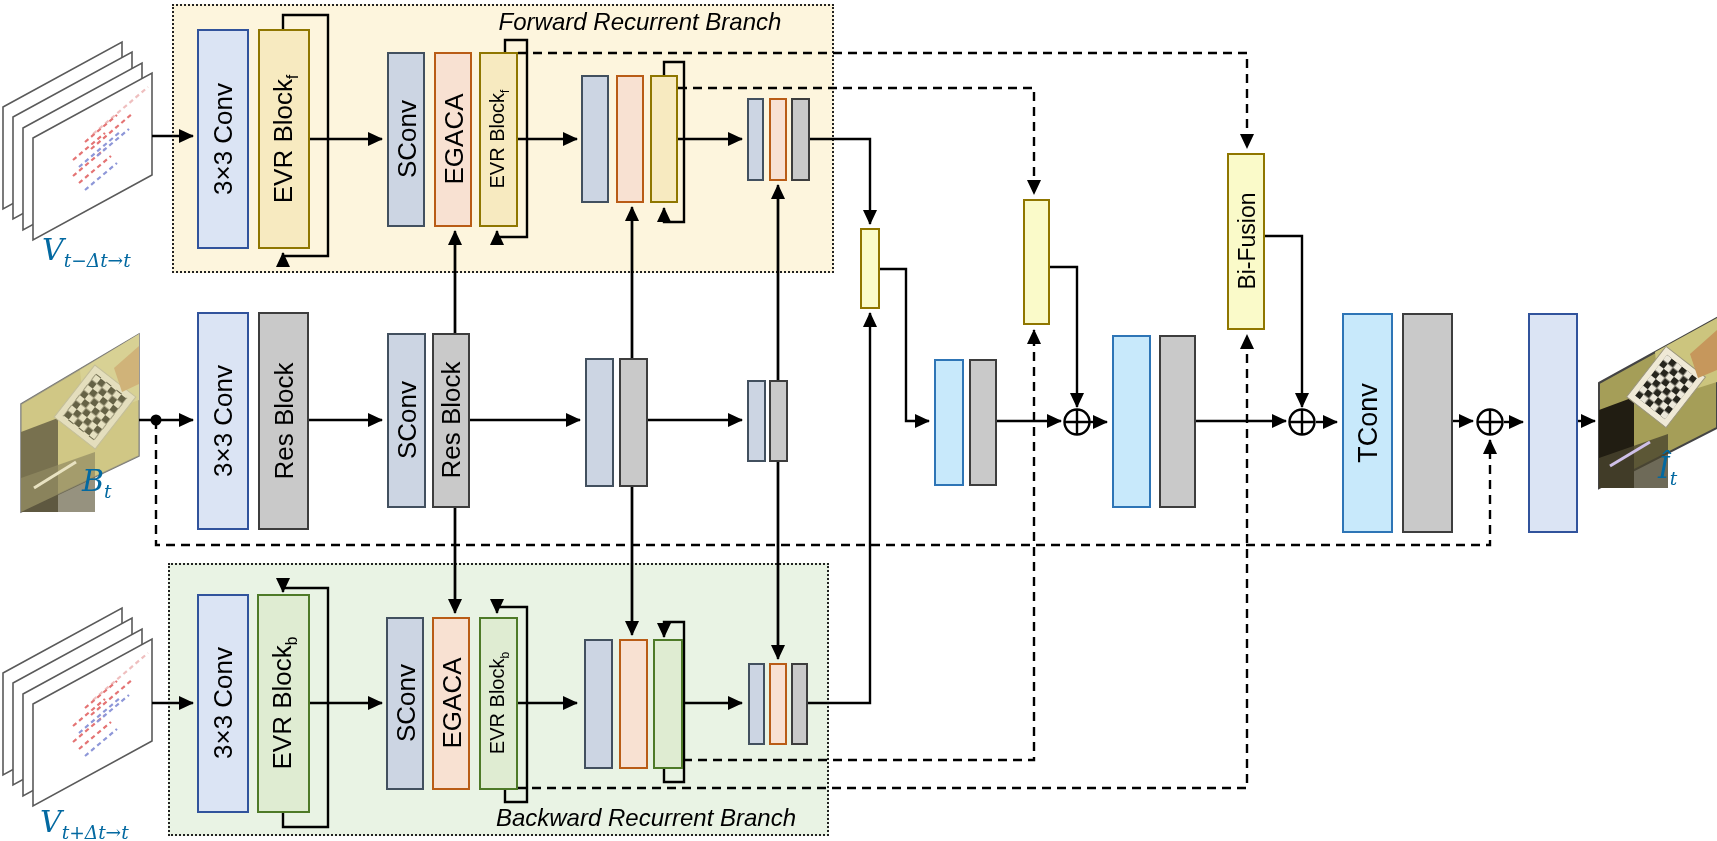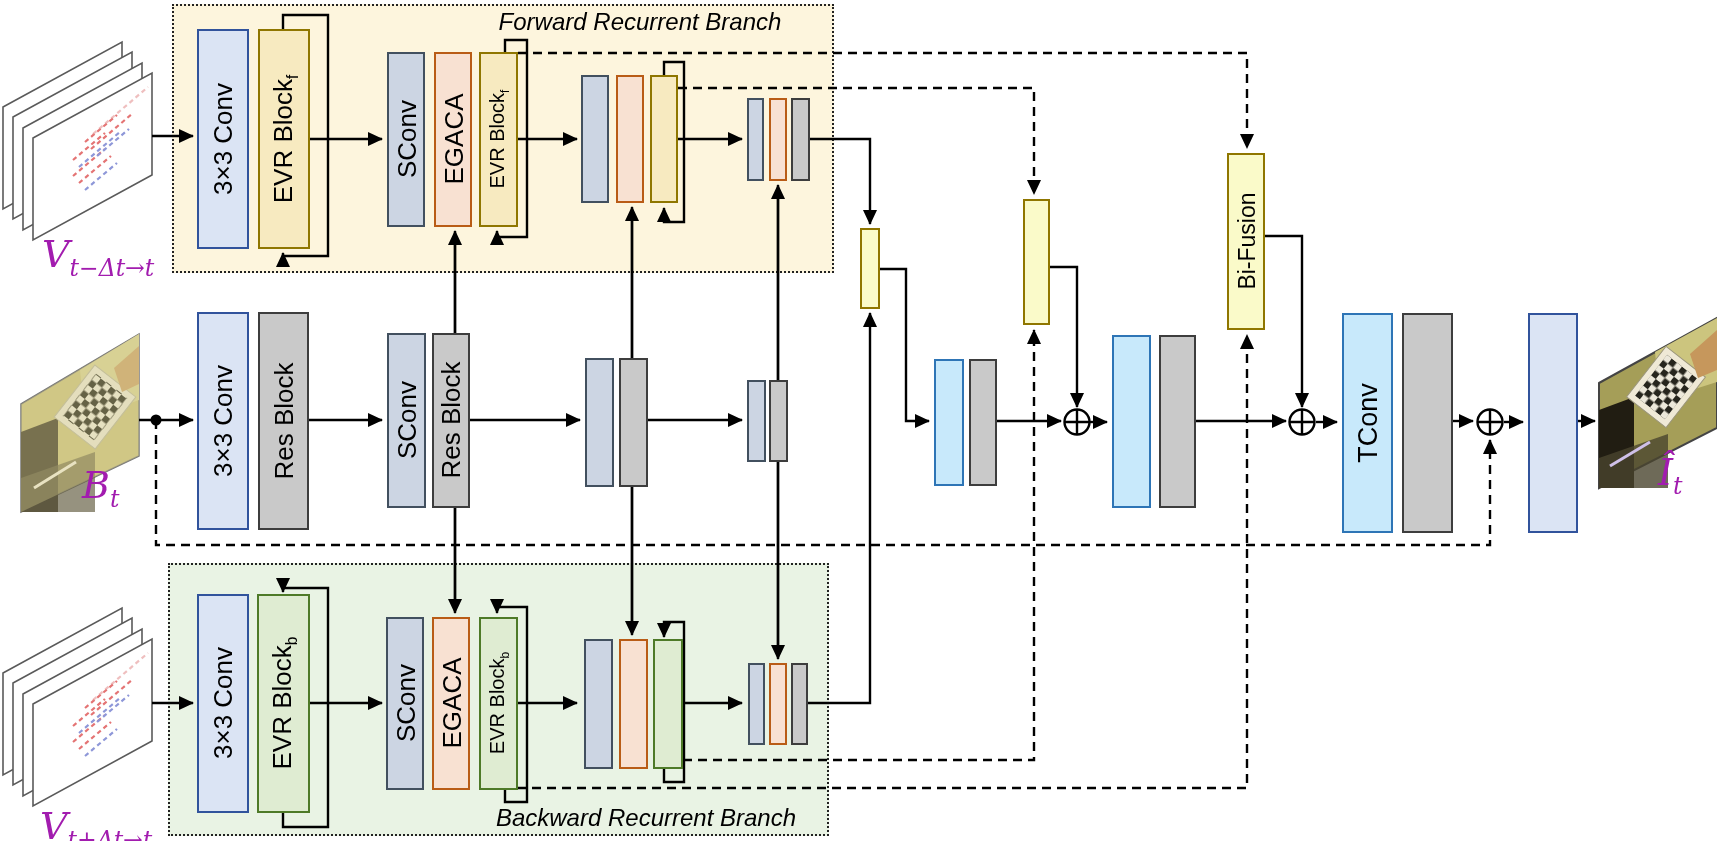--- a/index.html
+++ b/index.html
@@ -18,21 +18,21 @@
   .c-evr-g{background:#dfecd2;border-color:#4e7a28;}
   .c-fus  {background:#fafac9;border-color:#8f7600;}
   .c-cyan {background:#c8e9fb;border-color:#2e75b6;}
   .vlab{position:absolute;z-index:4;transform:translate(-50%,-50%) rotate(-90deg);
         white-space:nowrap;font-size:26px;color:#000;line-height:1;}
   .vlab .sub{font-size:0.6em;vertical-align:sub;}
   .sz20{font-size:20px;} .sz23{font-size:23px;} .sz27{font-size:27px;}
   .title{position:absolute;z-index:4;transform:translate(-50%,-50%);
          font-style:italic;font-size:24px;color:#000;white-space:nowrap;}
   .mlab{position:absolute;z-index:4;font-family:"DejaVu Serif","Liberation Serif",serif;
-        font-style:italic;font-size:38px;color:#a21caf;white-space:nowrap;}
+        font-style:italic;font-size:30px;color:#0369a1;white-space:nowrap;}
   .mlab .sub{font-size:0.62em;vertical-align:sub;}
 </style>
 </head>
 <body>
 
 <div id="canvas">
 
   <div id="fwd-box" class="branchbox"></div>
   <div id="bwd-box" class="branchbox"></div>
 

